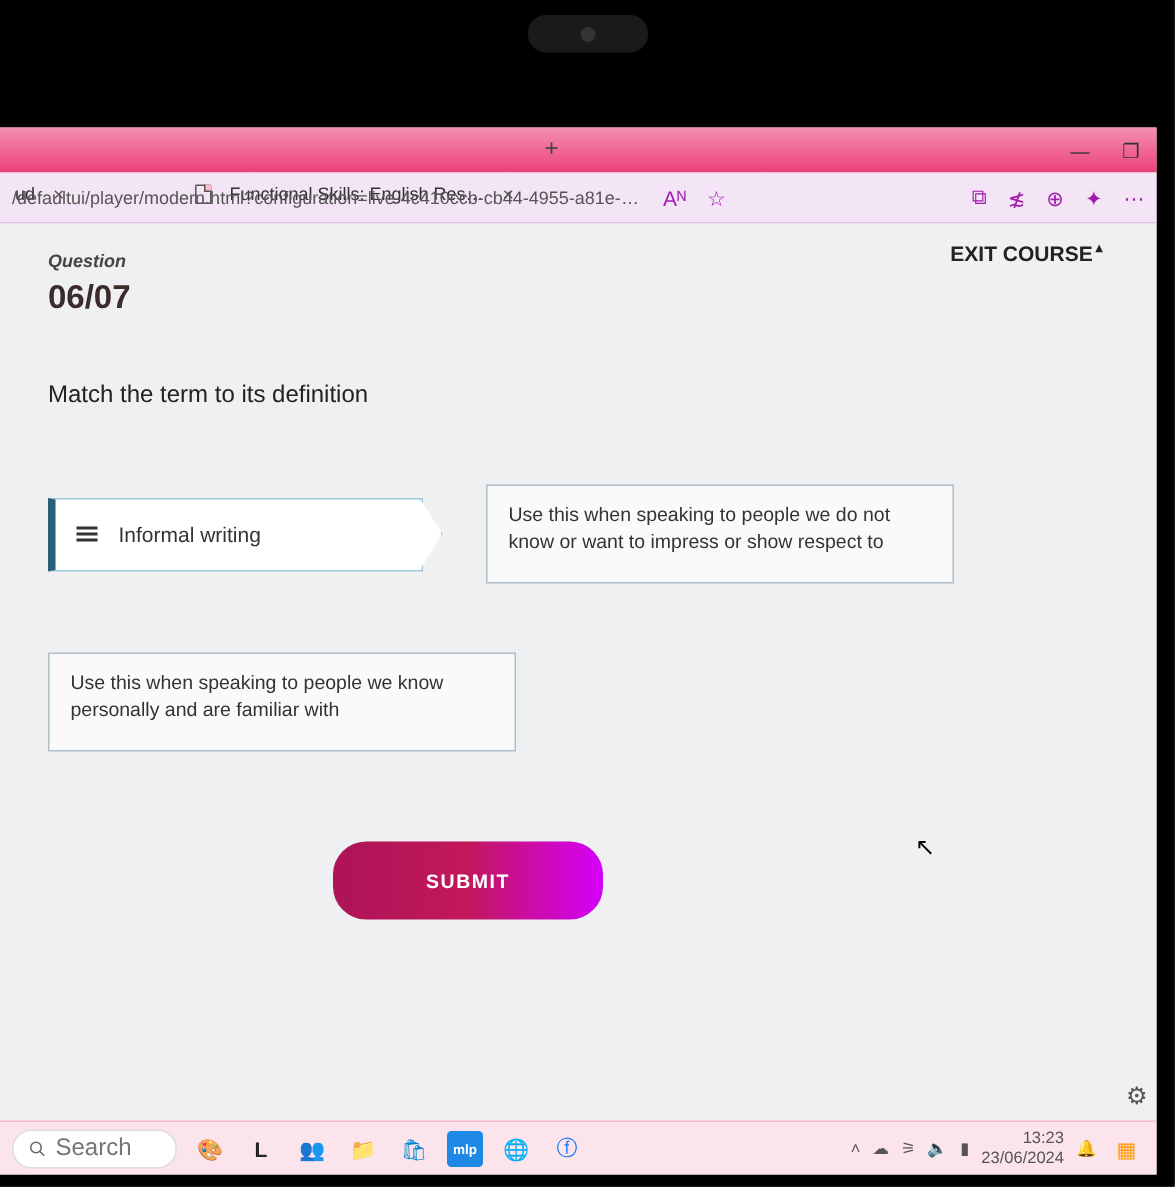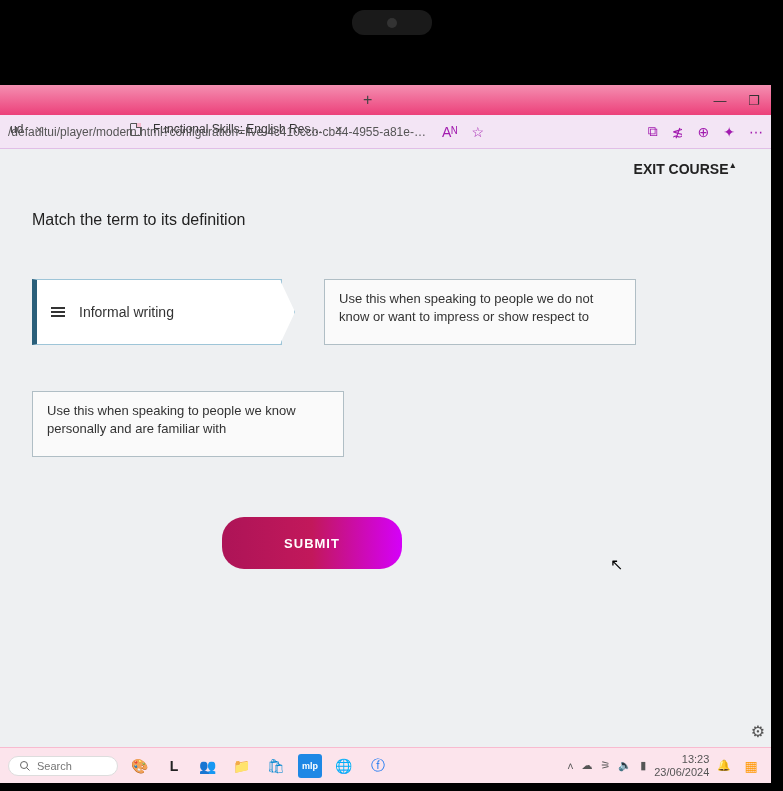--- a/index.html
+++ b/index.html
@@ -37,41 +37,41 @@
 .content { flex:1; padding:18px 32px 20px 32px; position:relative; }
 .exit { position:absolute; top:12px; right:22px; font-weight:bold; font-size:14px; color:#222; cursor:pointer; }
 .exit::after { content:"▴"; font-size:9px; margin-left:2px; position:relative; top:-6px;}
 .qlabel { font-size:12px; font-weight:bold; color:#444; font-style:italic;}
 .qnum { font-size:22px; font-weight:800; color:#3b2b2b; margin-top:4px; }
 .prompt { margin-top:44px; font-size:16px; color:#222; }
 
 .pairs { margin-top:50px; display:flex; flex-direction:column; gap:46px; }
 .pair { display:flex; align-items:center; gap:42px; }
 
-.term { width:250px; height:66px; border:1px solid #9ec5d8; border-left:5px solid #2a5f7a; background:#fff; display:flex; align-items:center; padding:0 14px; gap:14px; color:#333; font-size:14px; cursor:grab; position:relative; }
+.term { width:250px; height:49px; border:1px solid #9ec5d8; border-left:5px solid #2a5f7a; background:#fff; display:flex; align-items:center; padding:0 14px; gap:14px; color:#333; font-size:14px; cursor:grab; position:relative; }
 .term::after{ content:""; position:absolute; right:-14px; top:0; bottom:0; width:14px; background:#fff; border-top:1px solid #9ec5d8; border-right:1px solid #9ec5d8; border-bottom:1px solid #9ec5d8; clip-path:polygon(0 0, 100% 50%, 0 100%); }
 .hamb { width:14px; display:flex; flex-direction:column; gap:2px; }
 .hamb span { height:2px; background:#333; }
 
 .def { width:312px; min-height:66px; border:1px solid #b0bec5; background:#fafafa; padding:10px 14px; font-size:13px; color:#333; line-height:1.35; cursor:pointer; }
 
 .submit { margin:60px 0 0 190px; width:180px; height:52px; border:none; border-radius:22px; background:linear-gradient(90deg,#ad1457,#c2185b,#d500f9); color:#fff; font-weight:bold; letter-spacing:1px; font-size:13px; cursor:pointer; }
 
 
 .pagescroll { width:14px; background:transparent; display:flex; align-items:center; justify-content:center; padding:30px 0;}
 .pagescroll .thumb{ width:7px; flex:1; background:#4a5a74; border-radius:4px; }
 
 
 .gear { position:absolute; right:6px; bottom:42px; font-size:16px; color:#555; cursor:pointer;}
 
 
 .taskbar { position:absolute; left:0; right:0; bottom:0; height:36px; background:#fce4ec; border-top:1px solid #f8bbd0; display:flex; align-items:center; padding:0 8px; gap:10px; font-size:12px; color:#444; }
 .search { display:flex; align-items:center; gap:6px; padding:3px 10px; background:#fff; border:1px solid #ddd; border-radius:14px; width:110px; }
 .search svg { width:12px; height:12px; }
-.search input { border:none; outline:none; font-size:11px; width:70px; background:transparent; color:#0f172a;}
+.search input { border:none; outline:none; font-size:16px; width:70px; background:transparent; color:#0f172a;}
 .tb-icon { width:24px; height:24px; display:flex; align-items:center; justify-content:center; border-radius:3px; cursor:pointer; font-size:14px;}
 .tb-spacer { flex:1; }
 .tray { display:flex; align-items:center; gap:8px; font-size:11px; color:#555;}
 .clock { text-align:right; line-height:1.1; font-size:11px;}
 .curs { position:absolute; font-size:16px; color:#000; pointer-events:none; }
 </style>
 </head>
 <body>
 
 <div class="bezel">
@@ -104,20 +104,22 @@
       <span class="addr-icon">⧉</span>
       <span class="addr-icon">≴</span>
       <span class="addr-icon">⊕</span>
       <span class="addr-icon">✦</span>
       <span class="addr-icon">⋯</span>
     </div>
 
     <div class="page">
       <div class="content">
         <div class="exit">EXIT COURSE</div>
+        <div class="qlabel">Question</div>
+        <div class="qnum">06/07</div>
         <div class="prompt">Match the term to its definition</div>
 
         <div class="pairs">
           <div class="pair">
             <div class="term">
               <span class="hamb">
                   <span></span>
                   <span></span>
                   <span></span>
                 </span>

